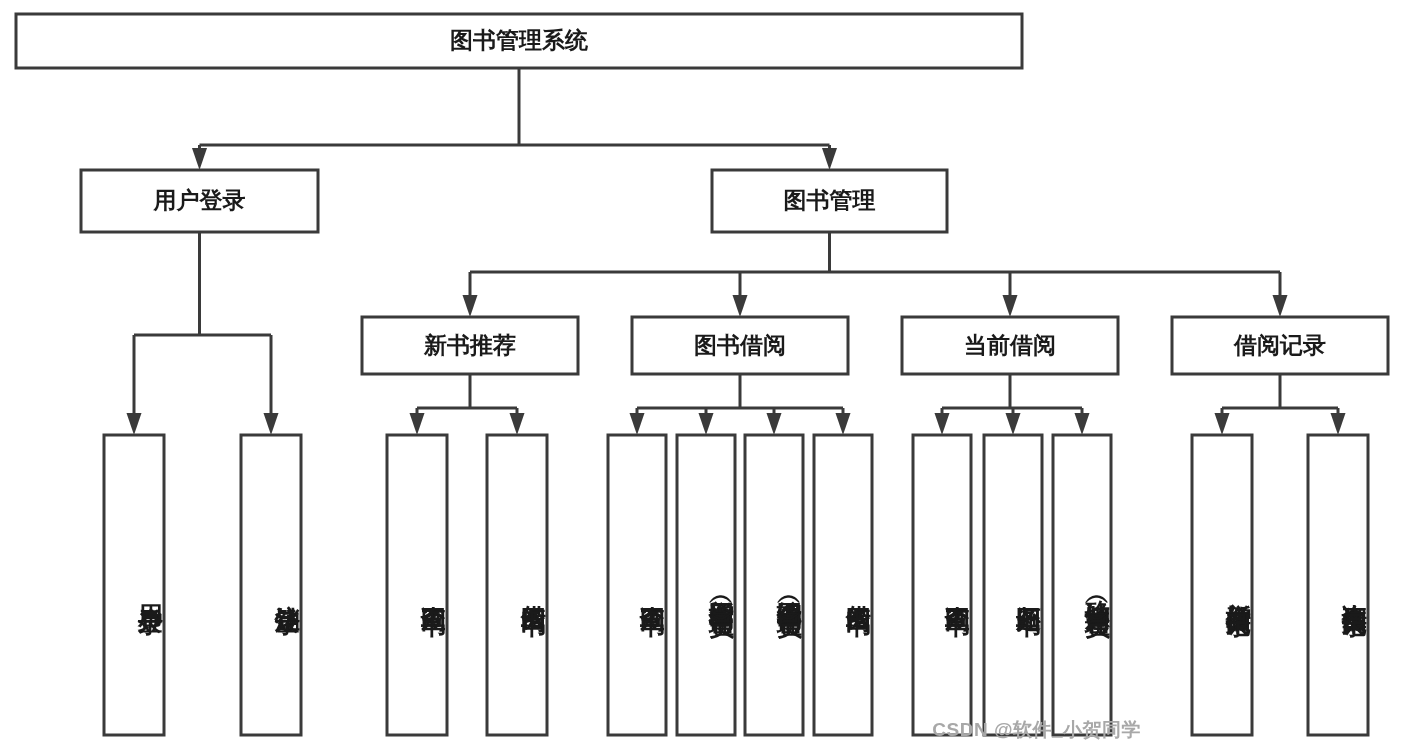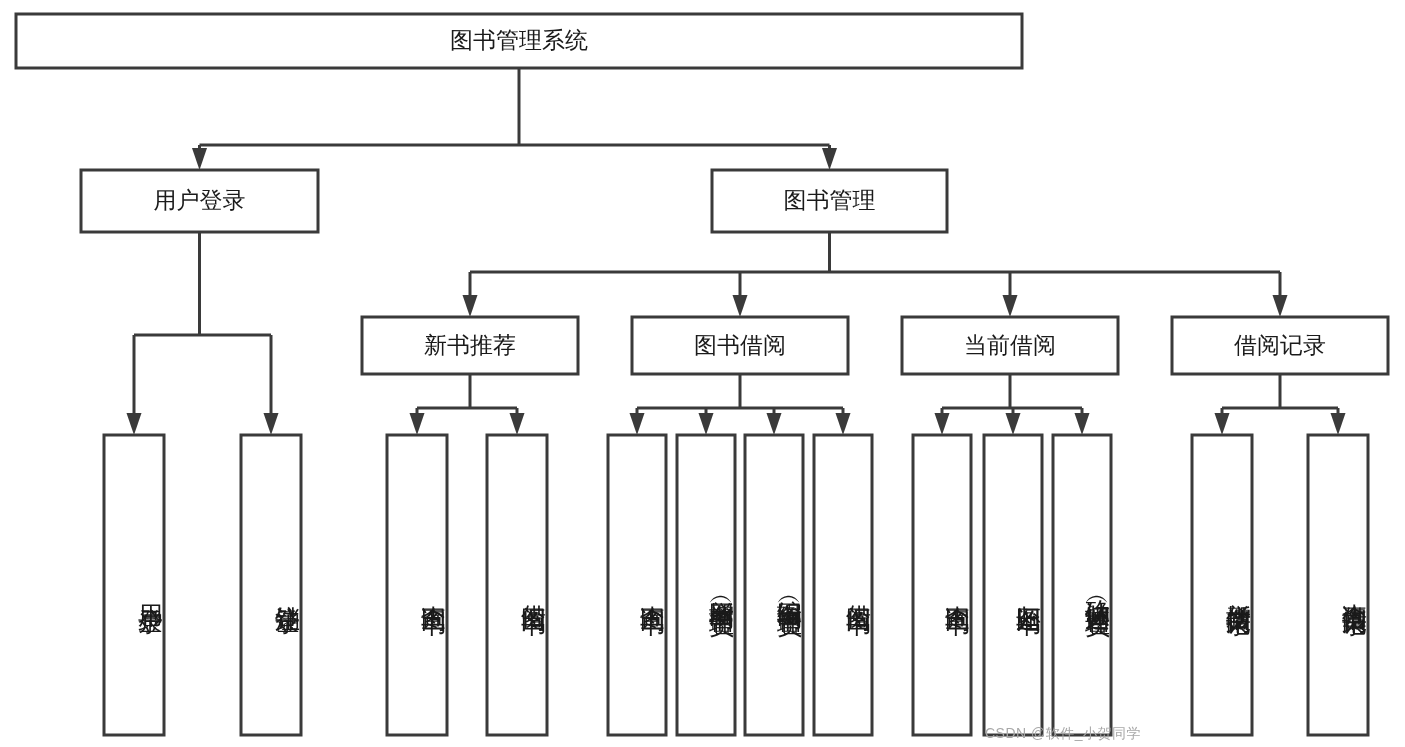--- a/index.html
+++ b/index.html
@@ -13,20 +13,21 @@
     font-family: "Liberation Sans", "DejaVu Sans", sans-serif;
     overflow: hidden;
     position: relative;
   }
   #diagram-root {
     position: absolute;
     left: 0;
     top: 0;
     width: 1149px;
     height: 747px;
+    font-weight: bold;
   }
   .node-box {
     fill: #ffffff;
     stroke: #3a3a3a;
     stroke-width: 3;
   }
   .connector {
     stroke: #3a3a3a;
     stroke-width: 3;
     fill: none;
@@ -55,21 +56,21 @@
     color: #1a1a1a;
     letter-spacing: 2px;
     white-space: nowrap;
     pointer-events: none;
   }
   .watermark {
     position: absolute;
     right: 8px;
     bottom: 4px;
     font-family: "Liberation Sans", "DejaVu Sans", sans-serif;
-    font-size: 14px;
+    font-size: 19px;
     color: #a8a8a8;
     letter-spacing: 0.5px;
     white-space: nowrap;
     margin-top: 32px;
   }
 </style>
 </head>
 <body>
 
 <div id="diagram-root">

